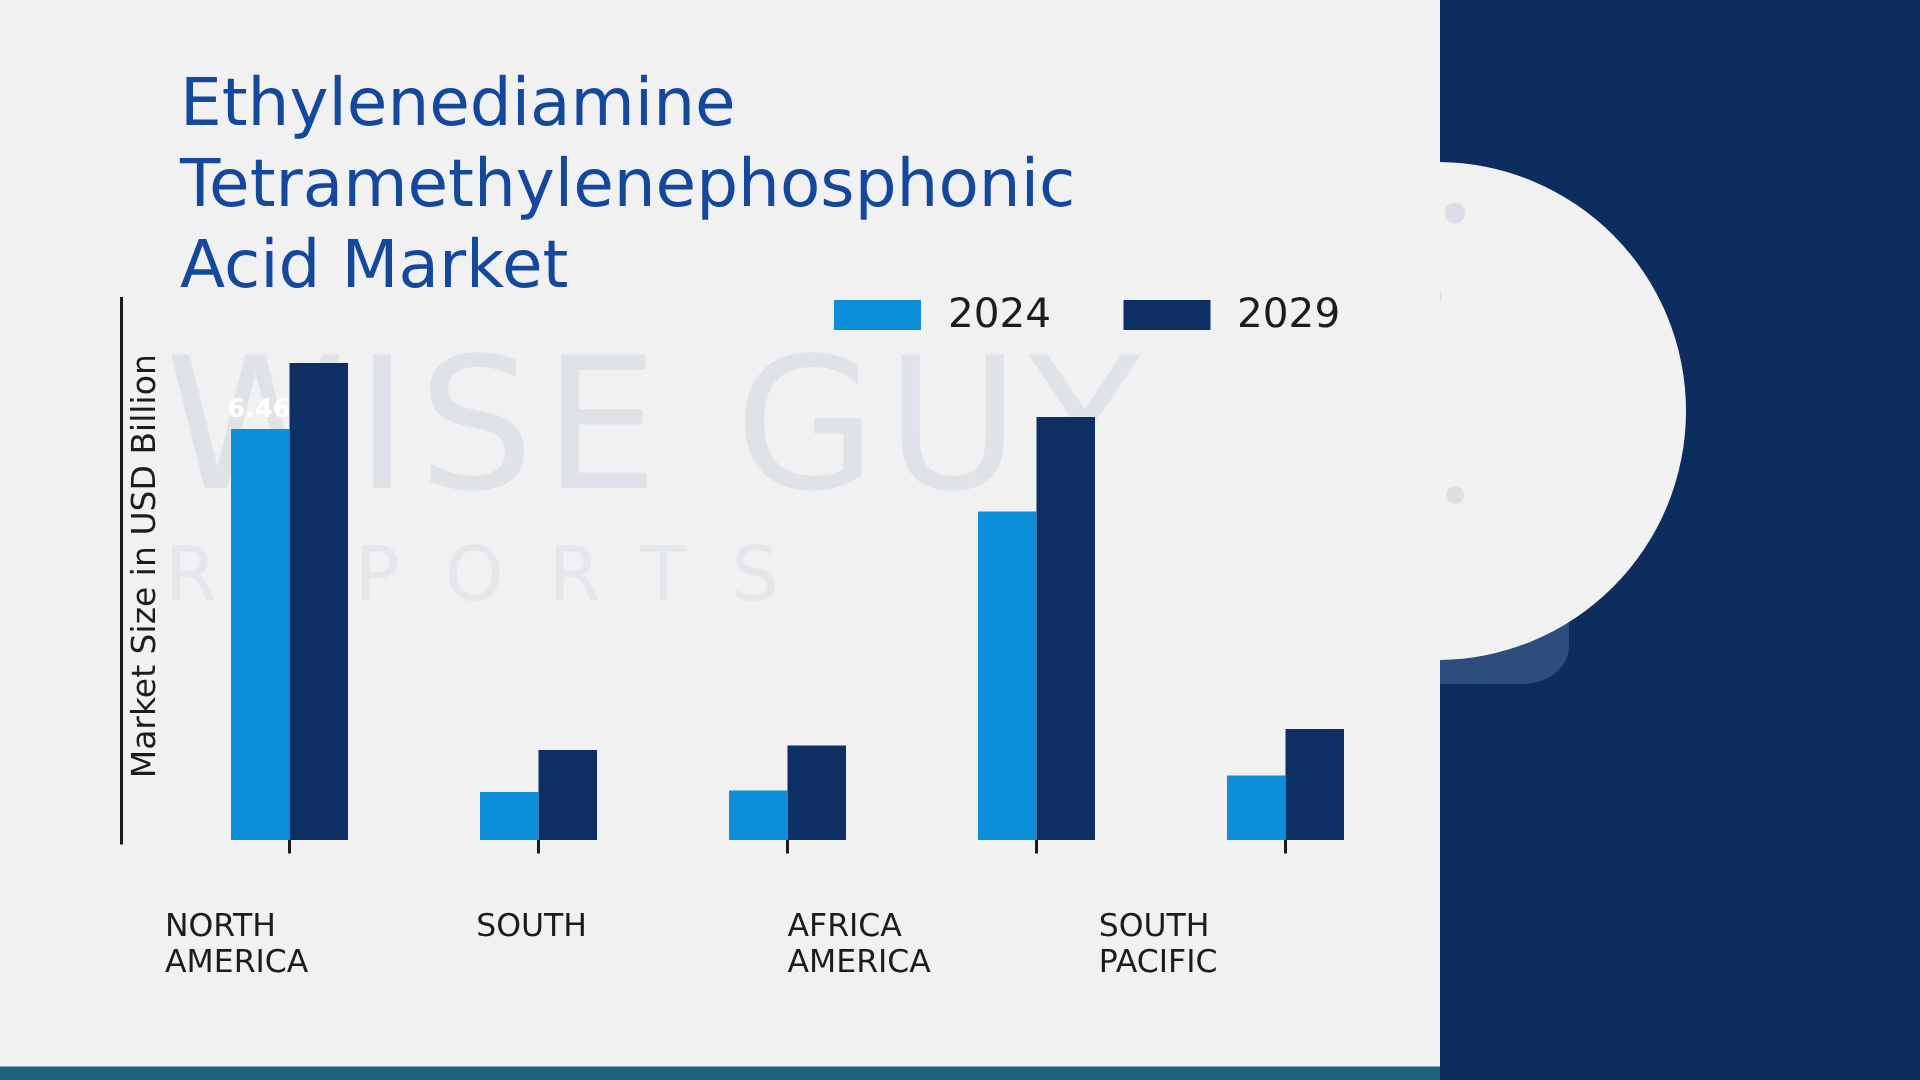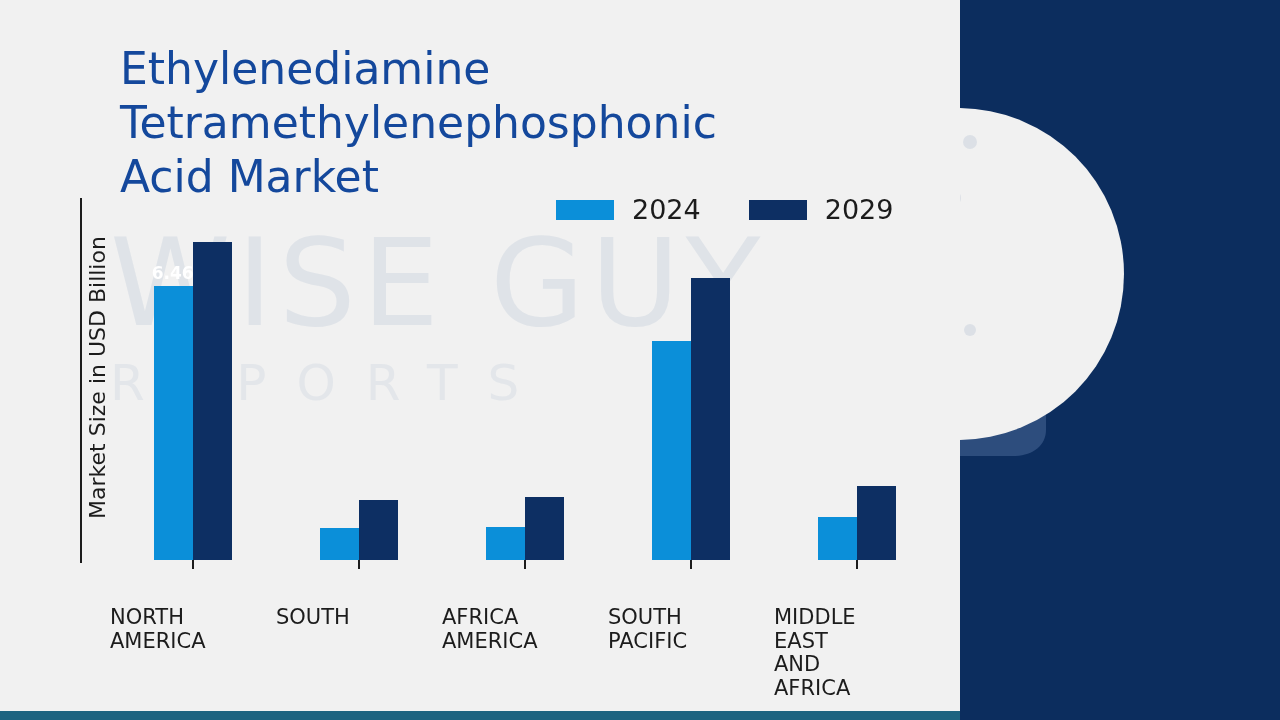--- a/index.html
+++ b/index.html
@@ -230,24 +230,20 @@
   </div>
 
   <div class="cats" id="cats">
       <div class="cat">NORTH
 AMERICA</div>
       <div class="cat">SOUTH</div>
       <div class="cat">AFRICA
 AMERICA</div>
       <div class="cat">SOUTH
 PACIFIC</div>
-      <div class="cat">MIDDLE
-EAST
-AND
-AFRICA</div>
     </div>
 
   <div class="bottom-strip"></div>
 
   <div class="right-panel">
     <div class="panel-inner">
       <svg class="head-silhouette" viewBox="0 0 330 350">
         <path fill="currentColor" d="M60 0 C160 0 238 58 238 140 C238 170 226 186 218 198 C210 210 216 214 222 218 C228 222 226 230 218 232 C212 234 208 234 206 238 C203 244 208 250 205 258 C202 266 190 268 182 268 C176 268 172 272 172 280 L172 318 C172 334 158 344 140 344 L40 344 L40 0 Z"></path>
       </svg>
 

